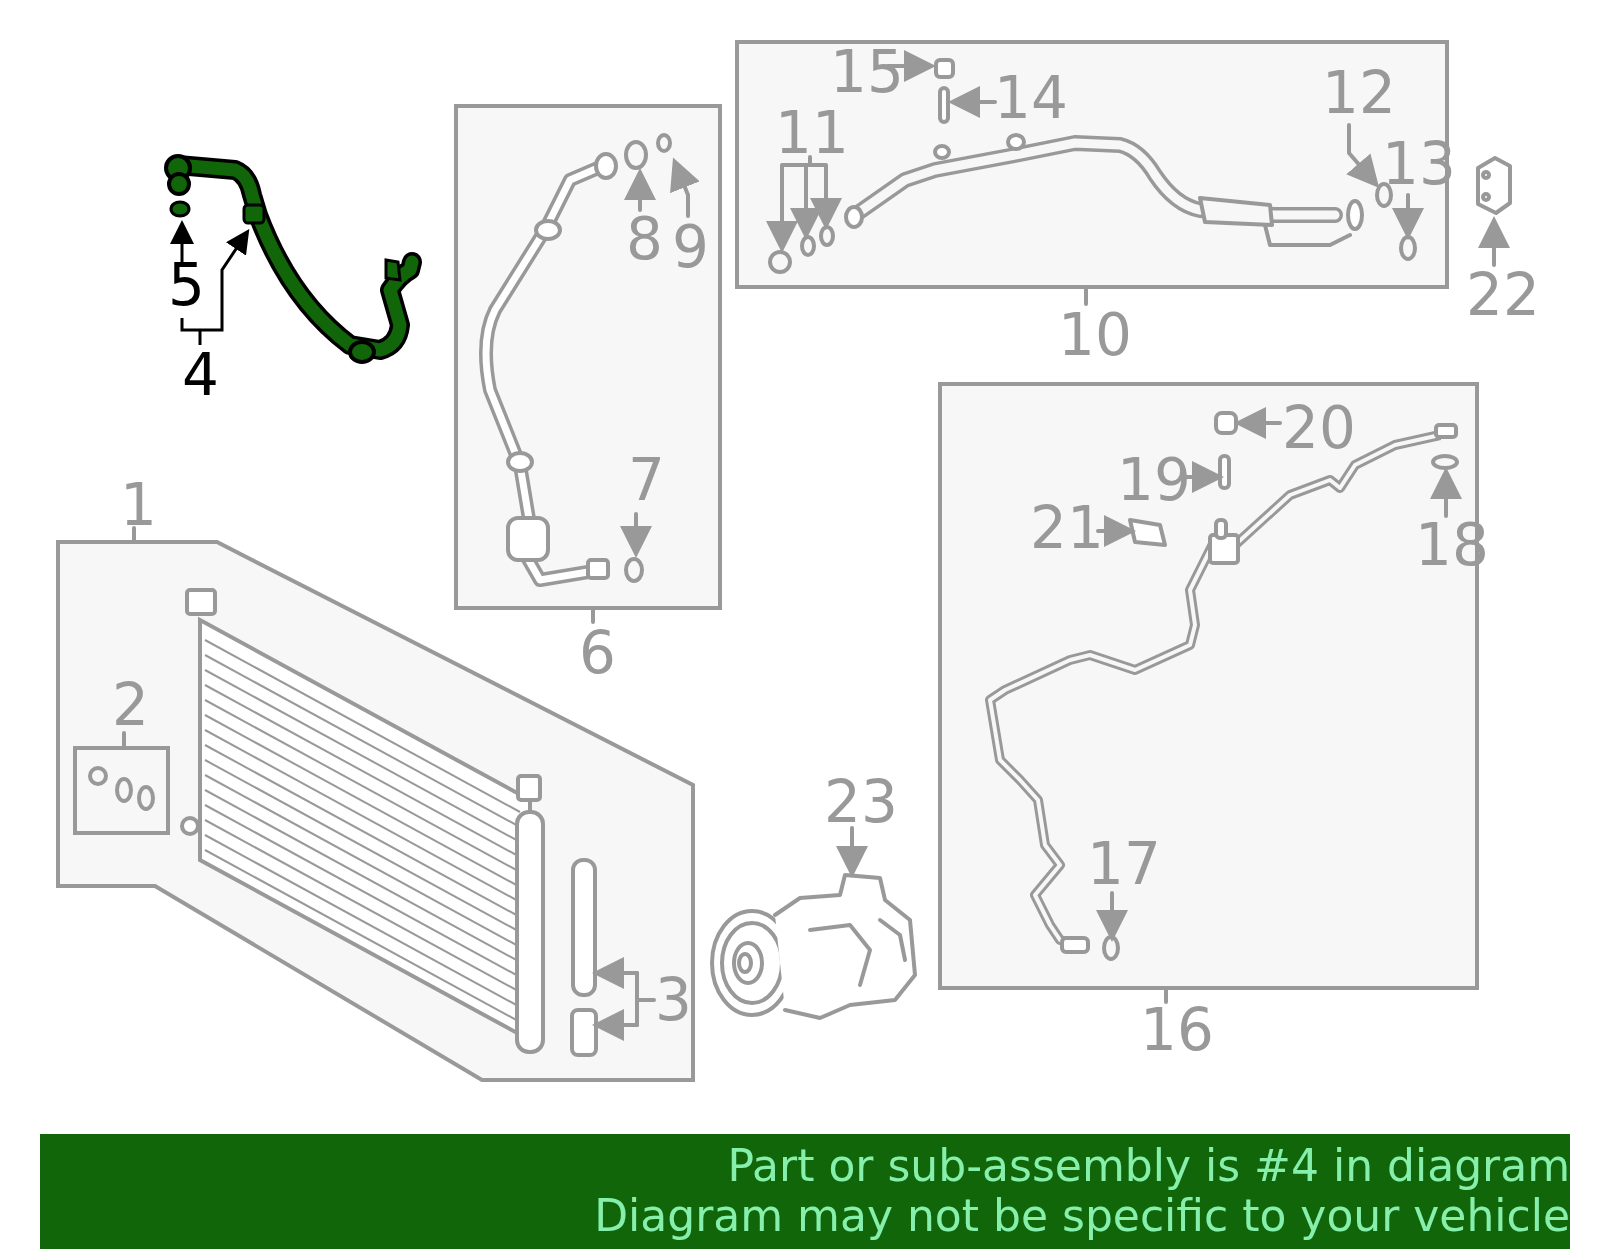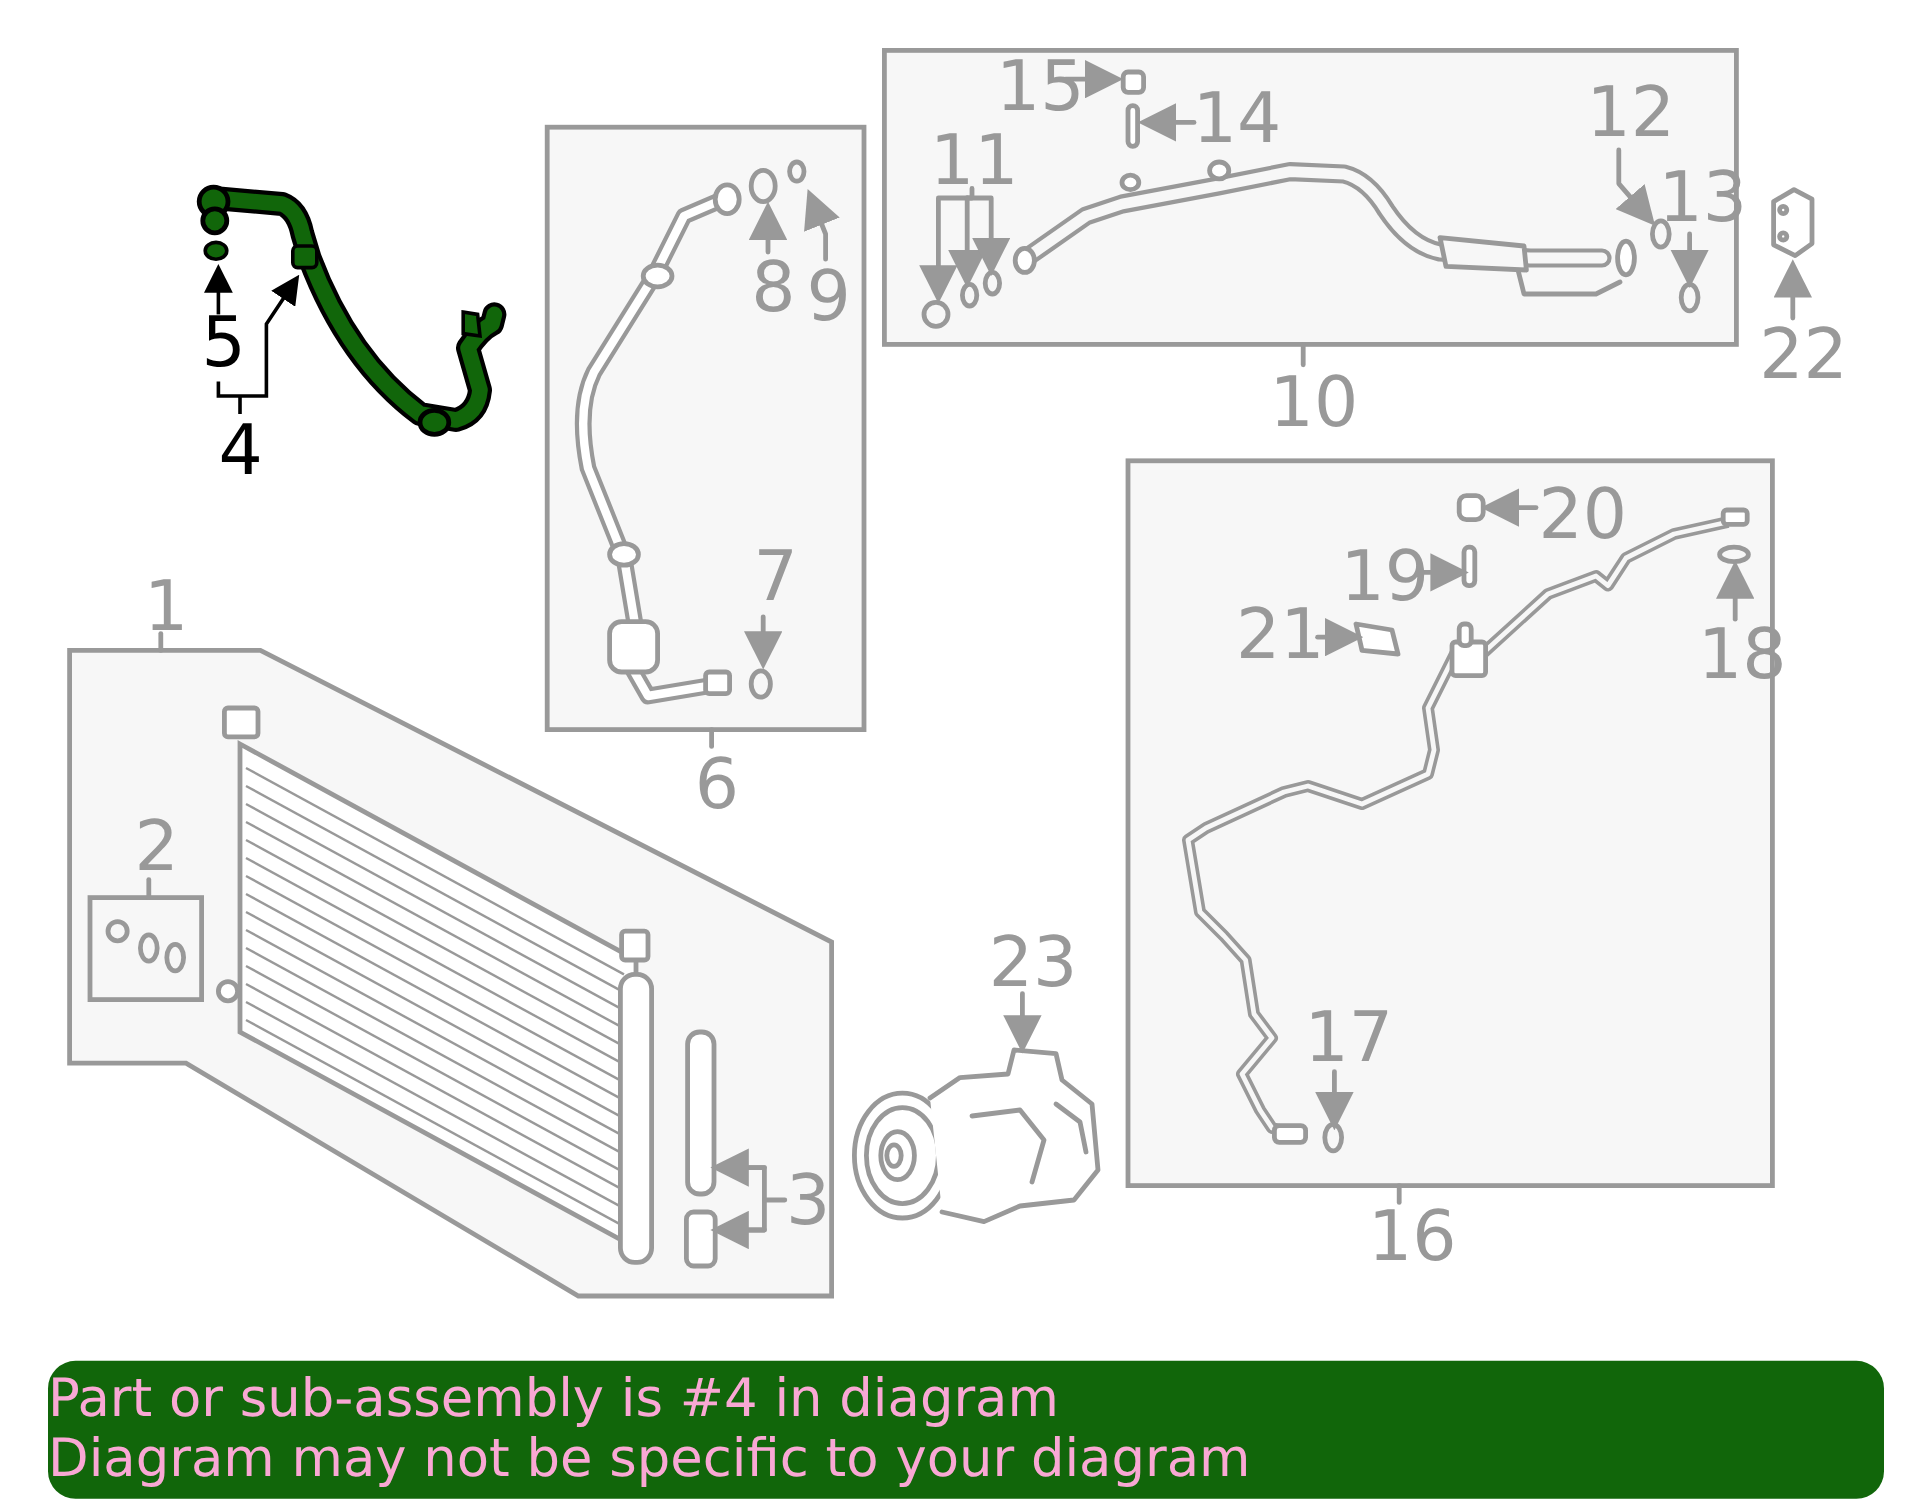--- a/index.html
+++ b/index.html
@@ -4,21 +4,21 @@
 <style>
   html, body { margin:0; padding:0; background:#ffffff; }
   body { width:1600px; height:1249px; position:relative; overflow:hidden; font-family:"DejaVu Sans", sans-serif; }
   #diagram { position:absolute; left:0; top:0; width:1600px; height:1249px; }
   .lbl { font-family:"DejaVu Sans", sans-serif; font-size:58px; fill:#999999; }
   .lbl.sel { fill:#000000; }
   .g { stroke:#999999; stroke-width:4; fill:none; stroke-linejoin:round; stroke-linecap:round; }
   .gf { stroke:#999999; stroke-width:4; fill:#f7f7f7; stroke-linejoin:round; }
   .gw { stroke:#999999; stroke-width:4; fill:#ffffff; stroke-linejoin:round; stroke-linecap:round; }
   .box { stroke:#999999; stroke-width:4; fill:#f7f7f7; }
-  .banner { position:absolute; left:40px; top:1134px; width:1530px; height:115px; background:#11660a; color:#f9a8d4; text-align:left;border-radius:23px; }
+  .banner { position:absolute; left:40px; top:1134px; width:1530px; height:115px; background:#11660a; color:#86efac; text-align:right; }
   .banner div { font-family:"DejaVu Sans", sans-serif; font-size:44px; line-height:50px; }
   .banner .l1 { margin-top:7px; }
 </style>
 </head>
 <body>
 
 <svg id="diagram" viewBox="0 0 1600 1249" xmlns="http://www.w3.org/2000/svg">
   <defs>
     <marker id="ag" markerWidth="8" markerHeight="8" refX="6" refY="4" orient="auto" markerUnits="strokeWidth">
       <path d="M0,0 L8,4 L0,8 Z" fill="#999999"></path>
@@ -191,14 +191,14 @@
     <path d="M775,915 L800,898 L840,895 L845,875 L880,878 L885,900 L910,920 L915,975 L895,1000 L850,1005 L820,1018 L785,1010" class="gw"></path>
     <path d="M810,930 L850,925 L870,950 L860,985" class="g"></path>
     <path d="M880,920 L900,935 L905,960" class="g"></path>
     <line x1="852" y1="828" x2="852" y2="870" class="g" marker-end="url(#ag)"></line>
   </g>
   <text class="lbl" x="824" y="822">23</text>
 </svg>
 
 <div class="banner">
   <div class="l1">Part or sub-assembly is #4 in diagram</div>
-  <div class="l2">Diagram may not be specific to your diagram</div>
+  <div class="l2">Diagram may not be specific to your vehicle</div>
 </div>
 
 </body></html>

